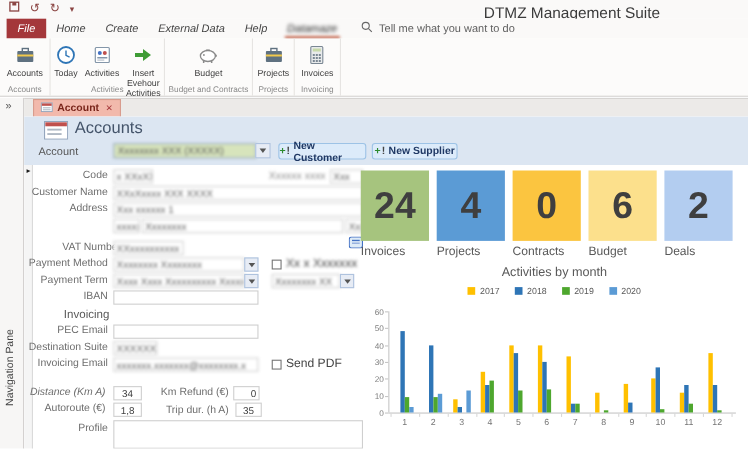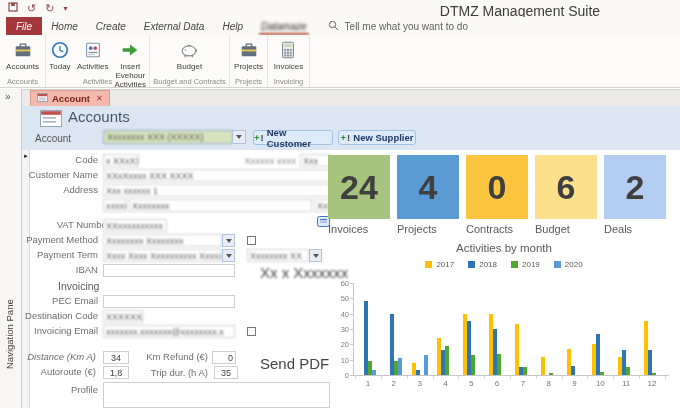--- a/index.html
+++ b/index.html
@@ -68,21 +68,21 @@
   .recsel{position:absolute;left:0;top:44px;width:8px;height:258px;background:#F5F5F5;
           border-right:1px solid #DADADA;box-sizing:border-box;}
   .rec-arrow{position:absolute;left:1px;top:3px;font-size:6px;color:#1a1a1a;}
 
   .flabel{position:absolute;font-size:9.5px;color:#6E6E6E;text-align:right;height:12px;line-height:12px;white-space:nowrap;}
   .inp{position:absolute;background:#fff;border:1px solid #CFCFCF;height:13px;line-height:12px;
        font-size:9px;color:#3f3f3f;padding:0 2px;box-sizing:border-box;overflow:hidden;white-space:nowrap;}
   .redacted{filter:blur(1.3px);color:#5a5a5a;}
   .rlabel{position:absolute;font-size:9.5px;color:#8a8a8a;height:12px;line-height:12px;white-space:nowrap;overflow:hidden;}
   .checkbox{position:absolute;width:9px;height:9px;border:1px solid #767676;background:#fff;box-sizing:border-box;}
-  .cblabel{position:absolute;font-size:15px;color:#444;height:11px;line-height:11px;white-space:nowrap;margin-top:32px;}
+  .cblabel{position:absolute;font-size:11px;color:#444;height:11px;line-height:11px;white-space:nowrap;}
   .section{position:absolute;font-size:10.5px;color:#595959;}
   .textarea{position:absolute;background:#fff;border:1px solid #CFCFCF;box-sizing:border-box;}
 
   
   .kpis{position:absolute;left:306px;top:49px;display:flex;gap:7px;}
   .kpi{width:62px;text-align:left;}
   .kpi-card{width:62px;height:64px;display:flex;align-items:center;justify-content:center;
             font-size:34px;font-weight:bold;color:#3F3F3F;box-sizing:border-box;}
   .kpi-label{margin-top:4px;font-size:11px;color:#595959;}
 
@@ -342,21 +342,21 @@
       </div>
 
     <div class="flabel" style="left:2px;top:158px;width:74px;">IBAN</div>
     <div class="inp" style="left:81px;top:158px;width:132px;"></div>
 
     <div class="section" style="left:36px;top:174px;">Invoicing</div>
 
     <div class="flabel" style="left:2px;top:189px;width:74px;">PEC Email</div>
     <div class="inp" style="left:81px;top:189px;width:132px;"></div>
 
-    <div class="flabel" style="left:2px;top:204px;width:74px;">Destination Code</div>
+    <div class="flabel" style="left:2px;top:204px;width:74px;">Destination Suite</div>
     <div class="inp redacted" style="left:81px;top:204px;width:40px;">XXXXXXX</div>
 
     <div class="flabel" style="left:2px;top:219px;width:74px;">Invoicing Email</div>
     <div class="inp redacted" style="left:81px;top:219px;width:132px;">xxxxxxx.xxxxxxx@xxxxxxxx.x</div>
     <div class="checkbox" style="left:225px;top:221px;"></div>
     <div class="cblabel" style="left:238px;top:220px;width:50px;">Send PDF</div>
 
     <div class="flabel" style="left:2px;top:245px;width:72px;font-style:italic;">Distance (Km A)</div>
     <div class="inp" style="left:81px;top:245px;width:26px;text-align:center;">34</div>
     <div class="flabel" style="left:110px;top:245px;width:76px;">Km Refund (€)</div>

